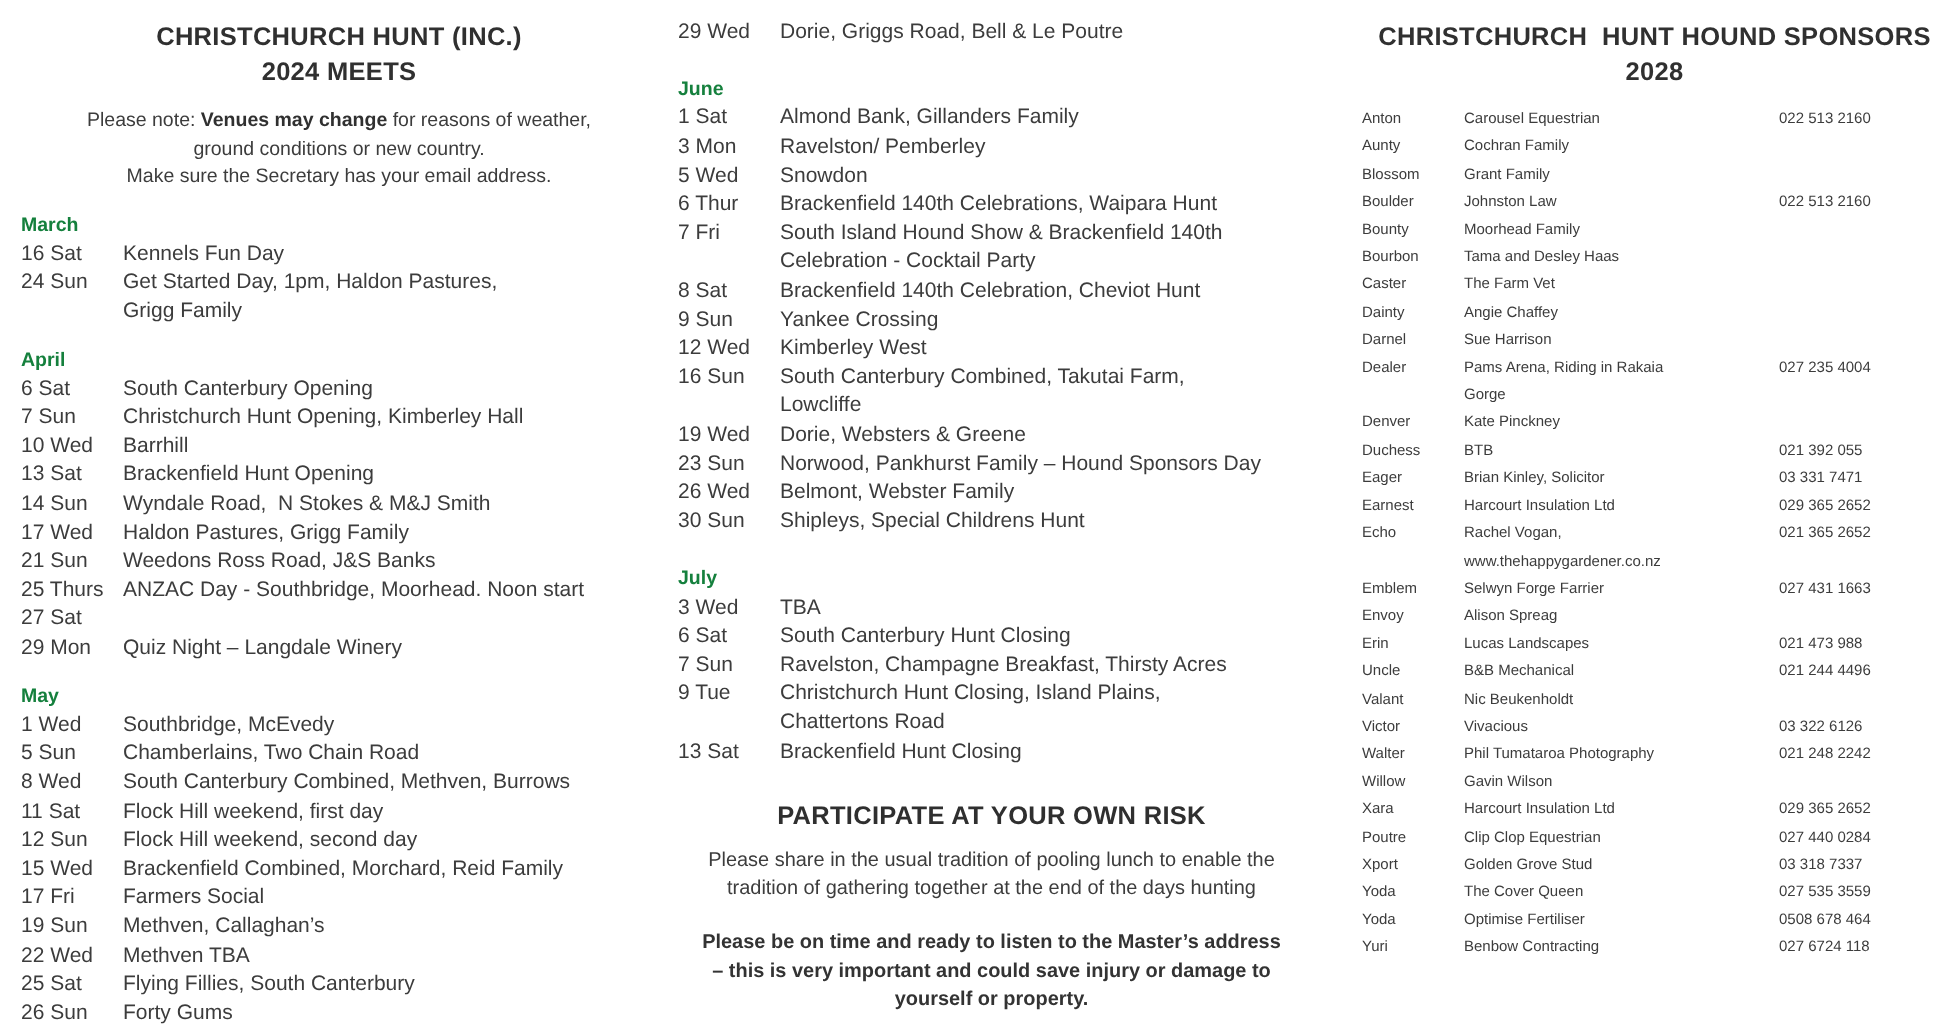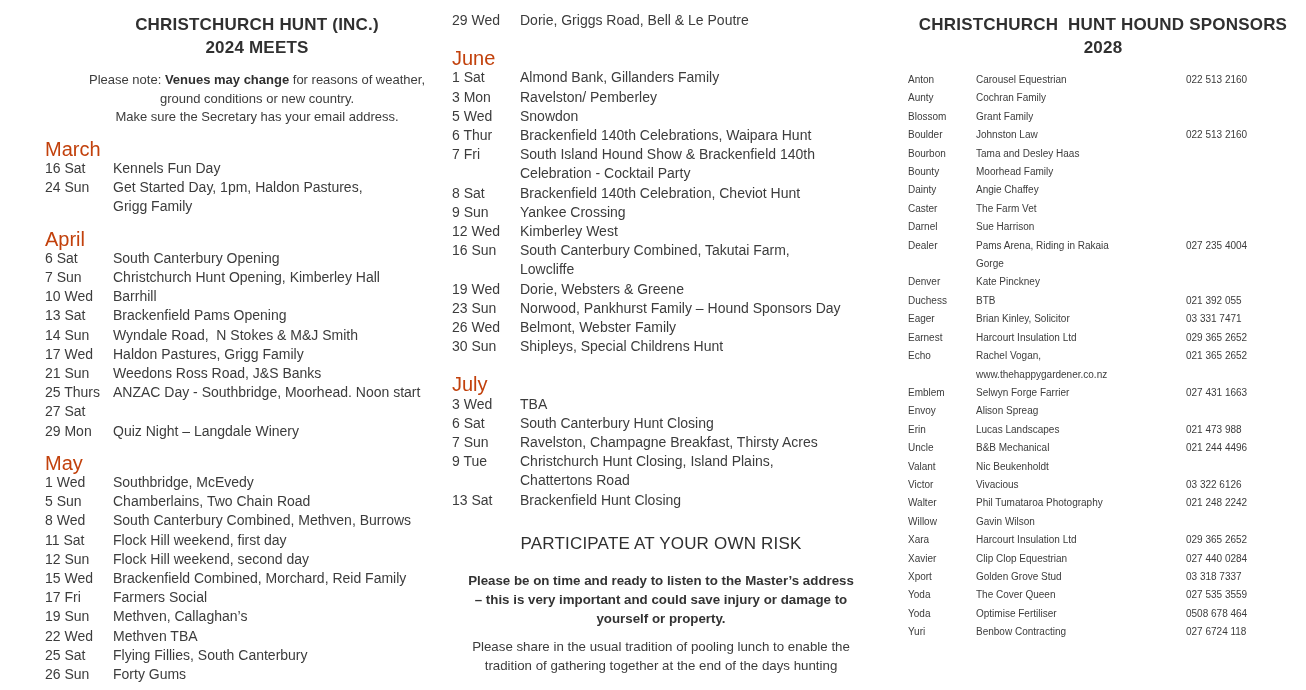--- a/index.html
+++ b/index.html
@@ -7,48 +7,48 @@
   body {
     width: 1306px; height: 690px;
     background: #ffffff;
     font-family: "Liberation Sans", sans-serif;
     color: #3c3c3c;
     overflow: hidden;
   }
   .page { position: relative; width: 1306px; height: 690px; background: #ffffff; }
 
   .col { position: absolute; top: 0; }
-  .col-left  { left: 14px;  width: 424px; margin-left: 31px; }
+  .col-left  { left: 14px;  width: 424px; }
   .col-mid   { left: 452px; width: 418px; }
   .col-right { left: 908px; width: 390px; }
 
   .doc-title {
     text-align: center; font-weight: bold;
     font-size: 17px; line-height: 23px;
     color: #303030; margin-top: 13px;
     white-space: pre-wrap; letter-spacing: 0.2px;
   }
   .note {
     text-align: center; font-size: 13px; line-height: 18.6px;
     margin-top: 12px; color: #3c3c3c;
   }
   .note b { color: #303030; }
 
   .meet-sections { margin-top: 2px; }
   .meet-section { margin-top: 13px; }
   .col-mid .meet-section { margin-top: 19px; }
   .col-mid .meet-sections { padding-top: 9px; }
   .meet-section.no-header { margin-top: 0; }
-  .month-header { font-weight: normal; font-size: 20px; line-height: 19.2px; color: #c2410c; }
+  .month-header { font-weight: bold; font-size: 13px; line-height: 19.2px; color: #15803d; }
   .meet-entry { display: flex; font-size: 14px; line-height: 19.2px; }
   .meet-date { flex: 0 0 68px; }
   .meet-desc { flex: 1; white-space: pre-wrap; }
 
   .risk-heading {
-    text-align: center; font-weight: normal; font-size: 17px;
+    text-align: center; font-weight: bold; font-size: 17px;
     color: #2f2f2f; margin-top: 24px; letter-spacing: 0.2px;
   }
   .risk-para {
     text-align: center; font-size: 13.3px; line-height: 19px;
     margin-top: 9px; white-space: pre-wrap;
   }
   .risk-para.bold { font-weight: bold; margin-top: 17px; color: #333333; }
 
   .sponsor-table { margin-top: 12px; }
   .sponsor-row {
@@ -93,21 +93,21 @@
           <div class="meet-entry">
             <span class="meet-date">7 Sun</span>
             <span class="meet-desc">Christchurch Hunt Opening, Kimberley Hall</span>
           </div>
           <div class="meet-entry">
             <span class="meet-date">10 Wed</span>
             <span class="meet-desc">Barrhill</span>
           </div>
           <div class="meet-entry">
             <span class="meet-date">13 Sat</span>
-            <span class="meet-desc">Brackenfield Pams Opening</span>
+            <span class="meet-desc">Brackenfield Hunt Opening</span>
           </div>
           <div class="meet-entry">
             <span class="meet-date">14 Sun</span>
             <span class="meet-desc">Wyndale Road,  N Stokes &amp; M&amp;J Smith</span>
           </div>
           <div class="meet-entry">
             <span class="meet-date">17 Wed</span>
             <span class="meet-desc">Haldon Pastures, Grigg Family</span>
           </div>
           <div class="meet-entry">
@@ -260,25 +260,25 @@
             <span class="meet-desc">Christchurch Hunt Closing, Island Plains,
 Chattertons Road</span>
           </div>
           <div class="meet-entry">
             <span class="meet-date">13 Sat</span>
             <span class="meet-desc">Brackenfield Hunt Closing</span>
           </div>
         </div>
       </div>
     <div class="risk-heading">PARTICIPATE AT YOUR OWN RISK</div>
+    <div class="risk-para">Please share in the usual tradition of pooling lunch to enable the
+tradition of gathering together at the end of the days hunting</div>
     <div class="risk-para bold">Please be on time and ready to listen to the Master’s address
 – this is very important and could save injury or damage to
 yourself or property.</div>
-    <div class="risk-para">Please share in the usual tradition of pooling lunch to enable the
-tradition of gathering together at the end of the days hunting</div>
   </div>
 
   <div class="col col-right">
     <div class="doc-title"><span style="white-space:pre-wrap">CHRISTCHURCH  HUNT HOUND SPONSORS</span><br><span>2028</span></div>
     <div class="sponsor-table" id="sponsor-rows">
         <div class="sponsor-row">
           <span class="sponsor-cell-name">Anton</span>
           <span class="sponsor-cell-sponsor">Carousel Equestrian</span>
           <span class="sponsor-cell-phone">022 513 2160</span>
         </div>
@@ -291,37 +291,37 @@
           <span class="sponsor-cell-name">Blossom</span>
           <span class="sponsor-cell-sponsor">Grant Family</span>
           <span class="sponsor-cell-phone"></span>
         </div>
         <div class="sponsor-row">
           <span class="sponsor-cell-name">Boulder</span>
           <span class="sponsor-cell-sponsor">Johnston Law</span>
           <span class="sponsor-cell-phone">022 513 2160</span>
         </div>
         <div class="sponsor-row">
+          <span class="sponsor-cell-name">Bounty</span>
+          <span class="sponsor-cell-sponsor">Moorhead Family</span>
+          <span class="sponsor-cell-phone"></span>
+        </div>
+        <div class="sponsor-row">
           <span class="sponsor-cell-name">Bourbon</span>
           <span class="sponsor-cell-sponsor">Tama and Desley Haas</span>
           <span class="sponsor-cell-phone"></span>
         </div>
         <div class="sponsor-row">
-          <span class="sponsor-cell-name">Bounty</span>
-          <span class="sponsor-cell-sponsor">Moorhead Family</span>
+          <span class="sponsor-cell-name">Caster</span>
+          <span class="sponsor-cell-sponsor">The Farm Vet</span>
           <span class="sponsor-cell-phone"></span>
         </div>
         <div class="sponsor-row">
           <span class="sponsor-cell-name">Dainty</span>
           <span class="sponsor-cell-sponsor">Angie Chaffey</span>
-          <span class="sponsor-cell-phone"></span>
-        </div>
-        <div class="sponsor-row">
-          <span class="sponsor-cell-name">Caster</span>
-          <span class="sponsor-cell-sponsor">The Farm Vet</span>
           <span class="sponsor-cell-phone"></span>
         </div>
         <div class="sponsor-row">
           <span class="sponsor-cell-name">Darnel</span>
           <span class="sponsor-cell-sponsor">Sue Harrison</span>
           <span class="sponsor-cell-phone"></span>
         </div>
         <div class="sponsor-row">
           <span class="sponsor-cell-name">Dealer</span>
           <span class="sponsor-cell-sponsor">Pams Arena, Riding in Rakaia
@@ -393,21 +393,21 @@
           <span class="sponsor-cell-name">Willow</span>
           <span class="sponsor-cell-sponsor">Gavin Wilson</span>
           <span class="sponsor-cell-phone"></span>
         </div>
         <div class="sponsor-row">
           <span class="sponsor-cell-name">Xara</span>
           <span class="sponsor-cell-sponsor">Harcourt Insulation Ltd</span>
           <span class="sponsor-cell-phone">029 365 2652</span>
         </div>
         <div class="sponsor-row">
-          <span class="sponsor-cell-name">Xavier</span>
+          <span class="sponsor-cell-name">Poutre</span>
           <span class="sponsor-cell-sponsor">Clip Clop Equestrian</span>
           <span class="sponsor-cell-phone">027 440 0284</span>
         </div>
         <div class="sponsor-row">
           <span class="sponsor-cell-name">Xport</span>
           <span class="sponsor-cell-sponsor">Golden Grove Stud</span>
           <span class="sponsor-cell-phone">03 318 7337</span>
         </div>
         <div class="sponsor-row">
           <span class="sponsor-cell-name">Yoda</span>

